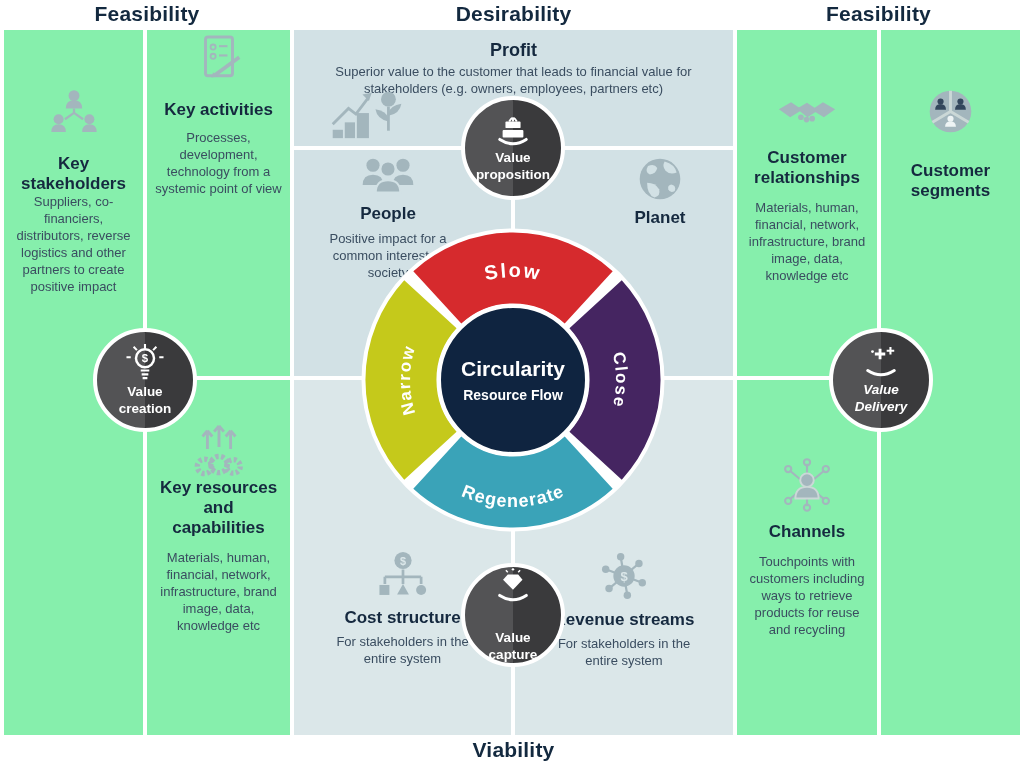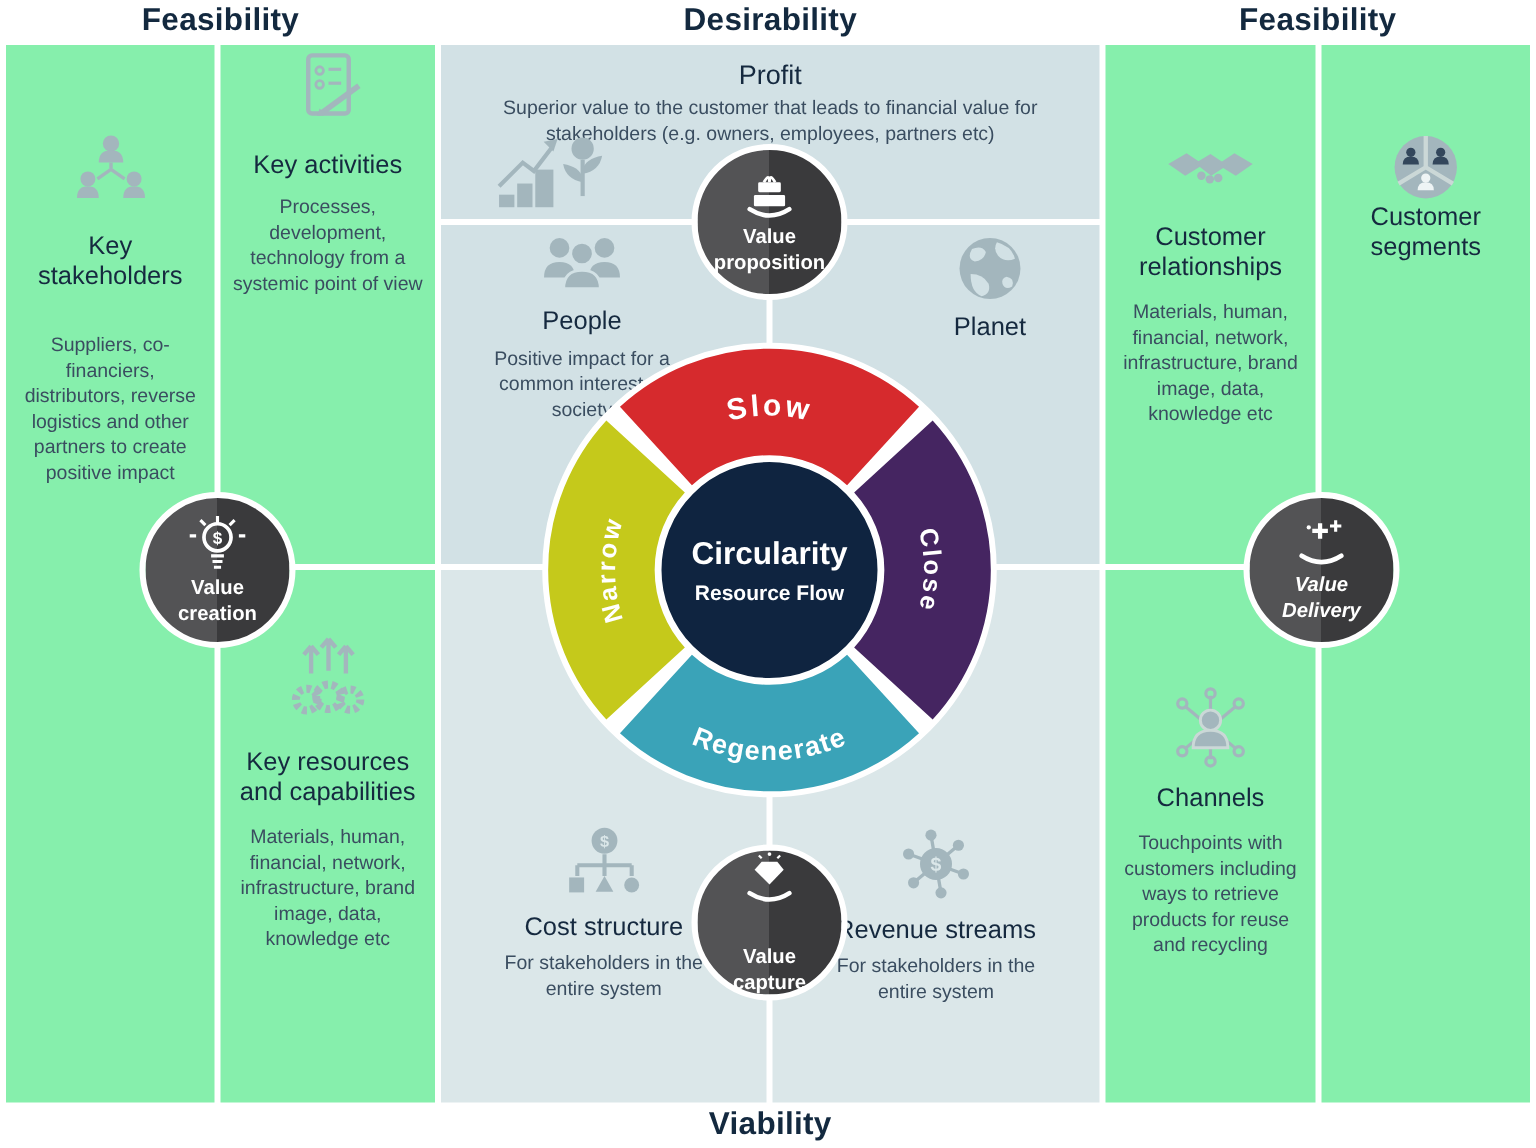--- a/index.html
+++ b/index.html
@@ -9,33 +9,33 @@
   .hdr { position:absolute; text-align:center; font-weight:700; font-size:21px; color:#13293f; letter-spacing:.2px; }
   #hdr-left   { left:4px;   top:2px;  width:286px; }
   #hdr-center { left:294px; top:2px;  width:439px; }
   #hdr-right  { left:737px; top:2px;  width:283px; }
   #hdr-bottom { left:294px; top:738px; width:439px; }
 
   .panel { position:absolute; display:flex; flex-direction:column; align-items:center; text-align:center; box-sizing:border-box; }
   .gray  { background:#86efac; }
   .blue  { background:#d2e1e5; }
   .blue2 { background:#dbe7e9; }
-  .panel h3 { margin:0; font-size:17px; line-height:1.18; color:#15293f; font-weight:400; }
+  .panel h3 { margin:0; font-size:17px; line-height:1.18; color:#15293f; font-weight:700; }
   .panel p  { margin:0; font-size:13px; line-height:1.3;  color:#3a4d60; }
 
   #p-stakeholders { left:4px;   top:30px;  width:139px; height:705px; padding-top:56px; }
   #p-stakeholders h3 { margin-top:16px; width:120px; }
-  #p-stakeholders p  { margin-top:28px; width:128px; }
+  #p-stakeholders p  { margin-top:0; width:128px; }
 
   #p-activities { left:147px; top:30px;  width:143px; height:346px; }
   #p-activities h3 { margin-top:14px; }
   #p-activities p  { margin-top:10px; width:134px; }
 
   #p-resources { left:147px; top:380px; width:143px; height:355px; padding-top:42px; }
-  #p-resources h3 { margin-top:20px; width:122px; }
+  #p-resources h3 { margin-top:0; width:122px; }
   #p-resources p  { margin-top:12px; width:134px; }
 
   #p-profit { left:294px; top:30px; width:439px; height:116px; padding-top:10px; }
   #p-profit h3 { font-size:18px; }
   #p-profit p  { margin-top:3px; width:404px; }
   #p-profit .profit-icon-wrap { position:absolute; left:34px; top:58px; }
 
   #p-people { left:294px; top:150px; width:217px; height:226px; }
   #p-people .blk { position:absolute; left:0; top:3px; width:136px; display:flex; flex-direction:column; align-items:center;padding-left:26px; }
   #p-people h3 { margin-top:4px; }
@@ -56,21 +56,21 @@
 
   #p-relationships { left:737px; top:30px; width:140px; height:346px; padding-top:64px; }
   #p-relationships h3 { margin-top:16px; width:132px; }
   #p-relationships p  { margin-top:12px; width:130px; }
 
   #p-channels { left:737px; top:380px; width:140px; height:355px; padding-top:76px; }
   #p-channels h3 { margin-top:10px; }
   #p-channels p  { margin-top:12px; width:126px; }
 
   #p-segments { left:881px; top:30px; width:139px; height:705px; padding-top:58px; }
-  #p-segments h3 { margin-top:0; width:110px; }
+  #p-segments h3 { margin-top:26px; width:110px; }
   #p-segments p  { margin-top:12px; width:124px; }
 
   .vcircle { position:absolute; width:96px; height:96px; border-radius:50%;
              border:4px solid #fff;
              background:linear-gradient(90deg,#535355 0 50%, #3a3a3c 50% 100%);
              display:flex; flex-direction:column; align-items:center; justify-content:center;
              color:#fff; text-align:center; z-index:5; }
   .vcircle .vlabel { font-size:13.5px; font-weight:700; line-height:1.22; margin-top:3px; width:82px; }
   #vc-proposition { left:461px; top:96px;  }
   #vc-creation    { left:93px;  top:328px; }

